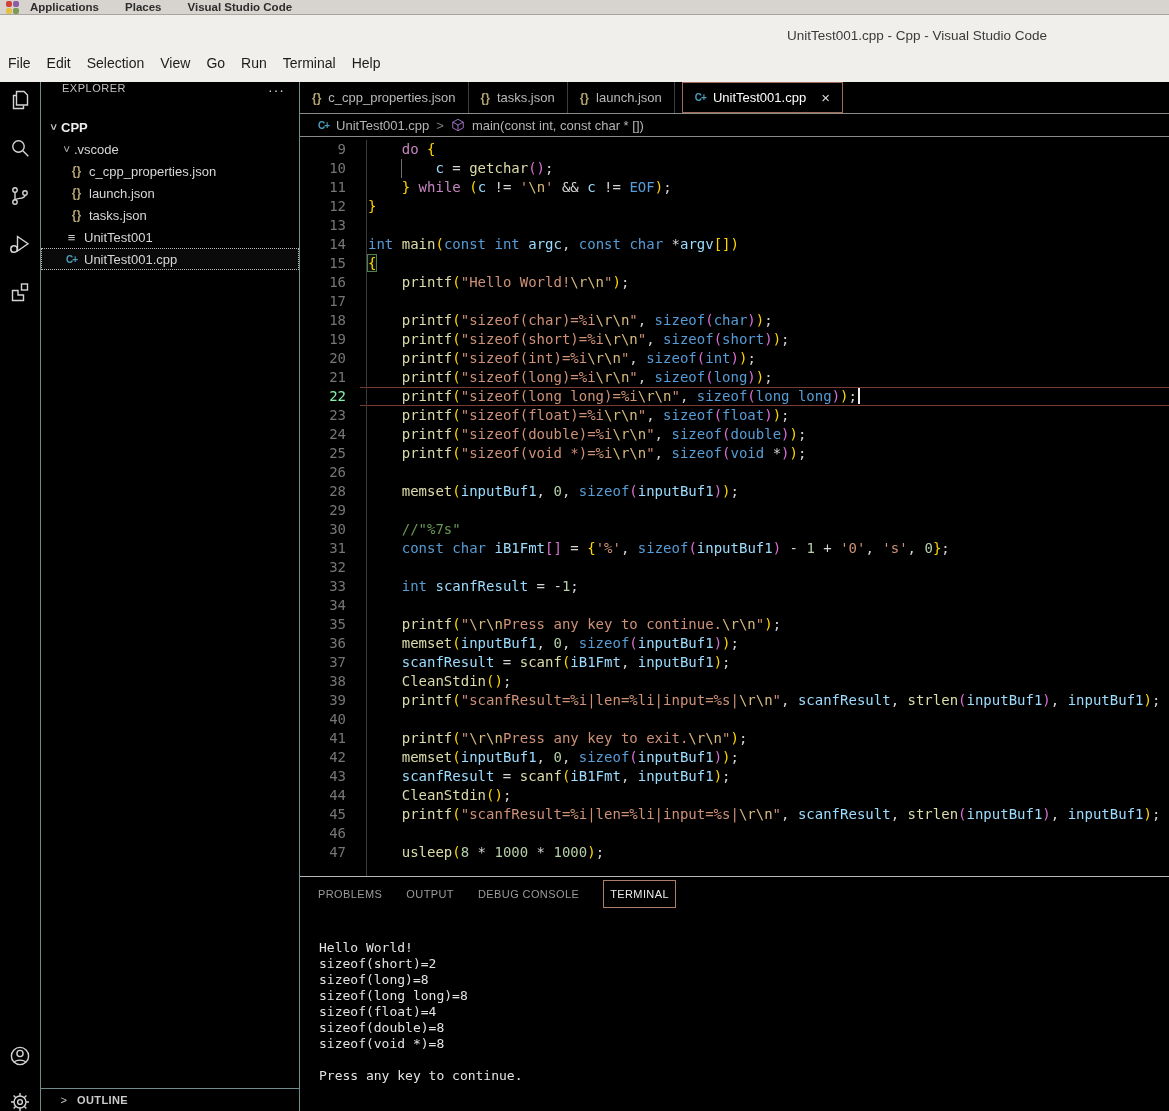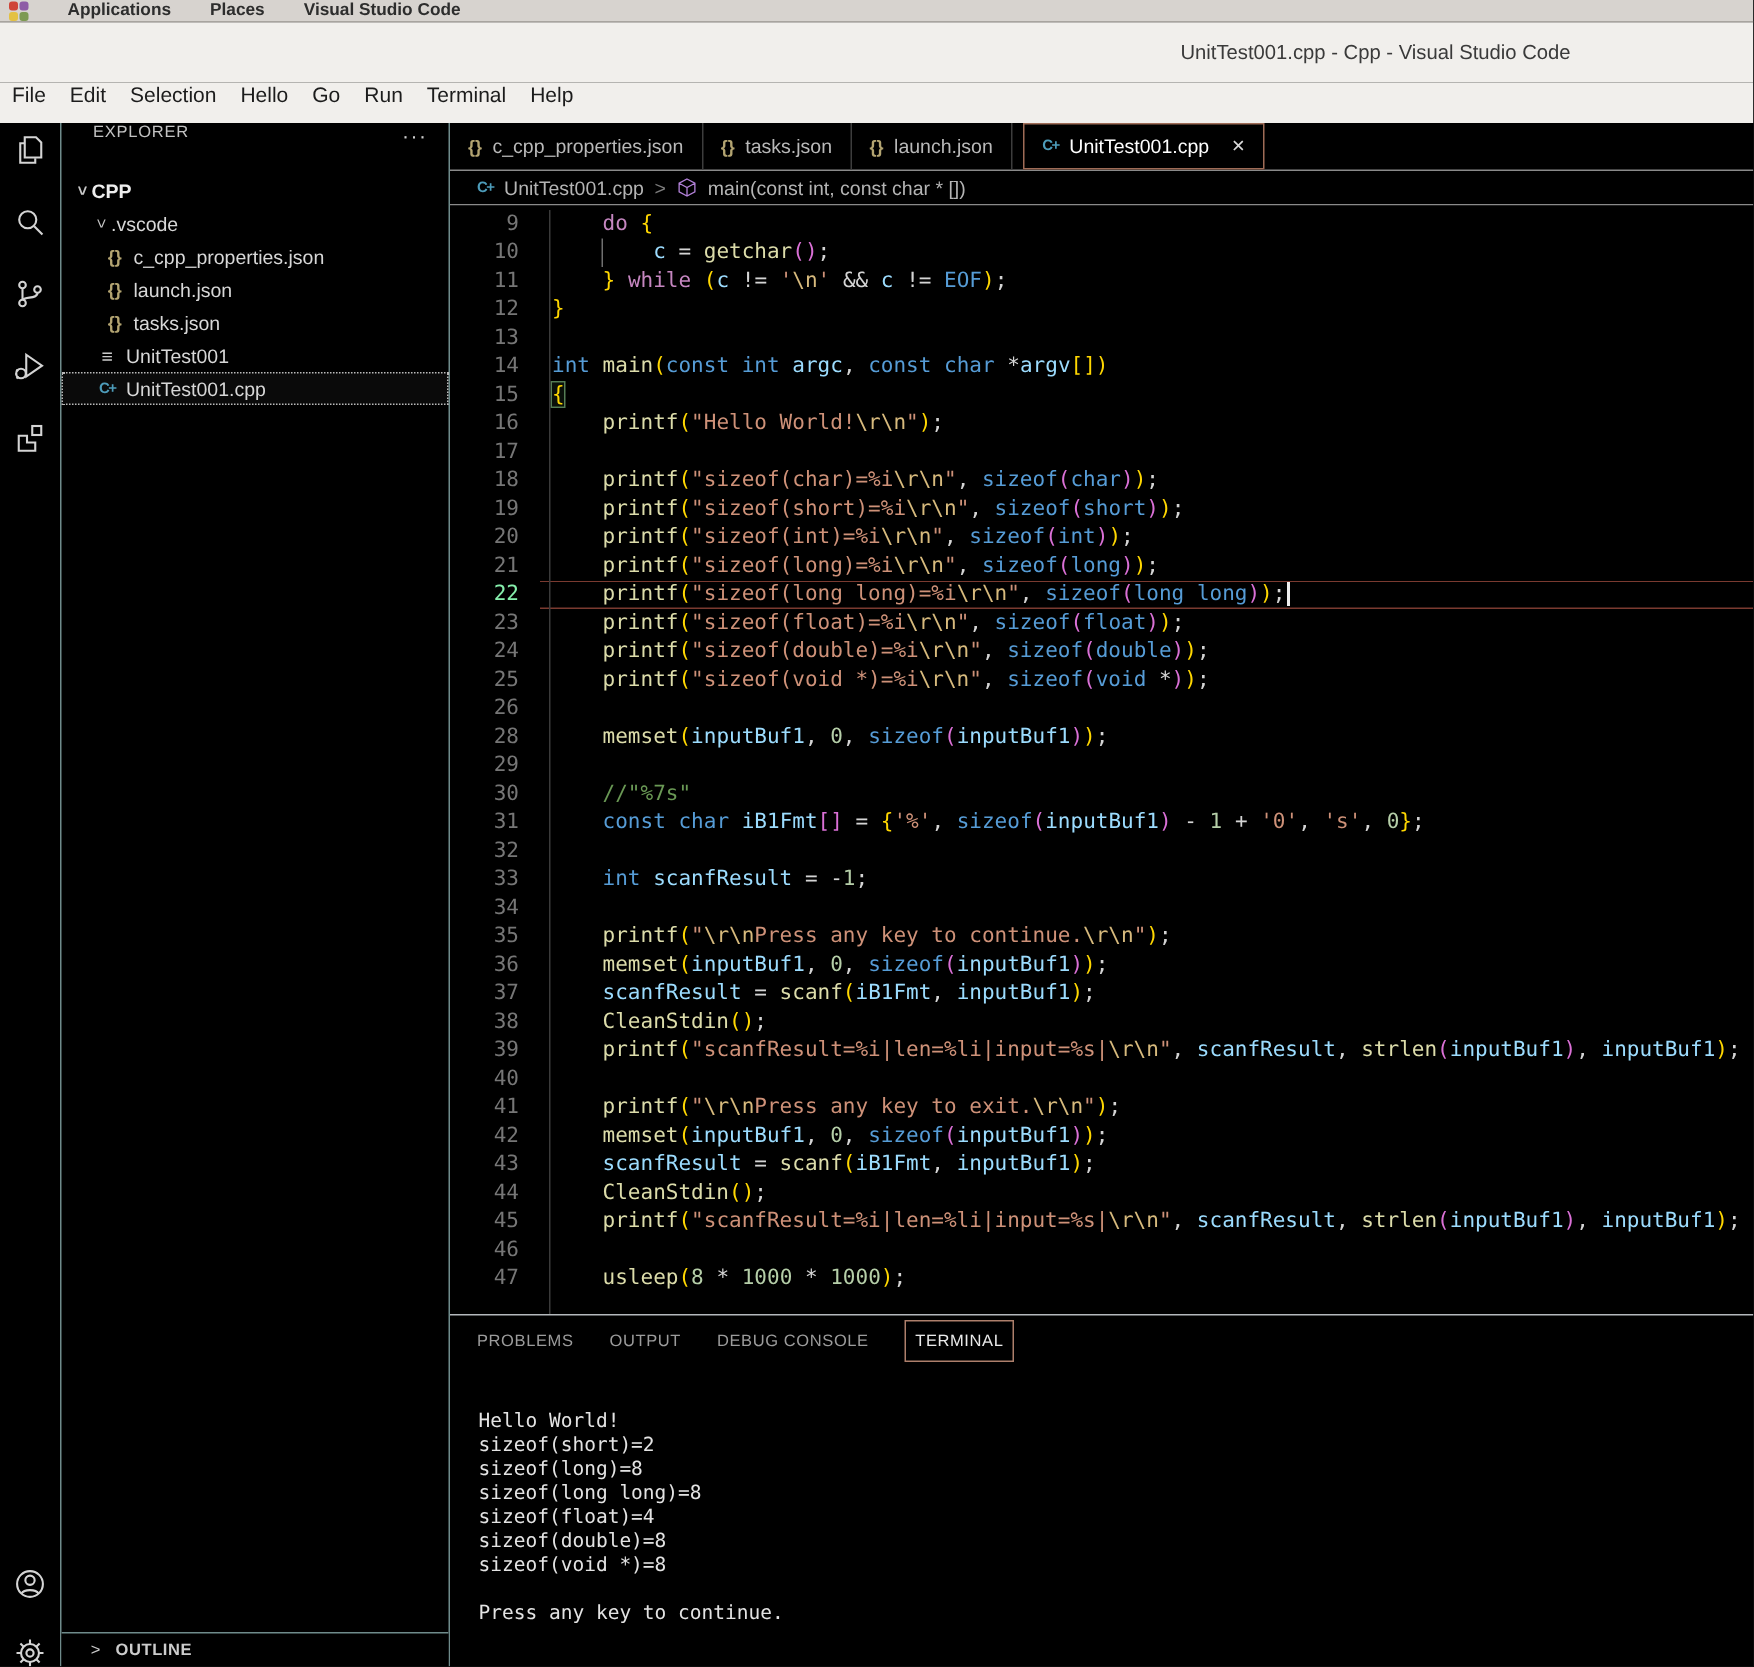--- a/index.html
+++ b/index.html
@@ -1,18 +1,18 @@
 <!DOCTYPE html>
 <html><head>
 <meta charset="utf-8">
 <style>
   html,body{margin:0;padding:0;background:#222;}
   #root{position:relative;width:1169px;height:1111px;overflow:hidden;background:#000;font-family:"Liberation Sans",sans-serif;-webkit-font-smoothing:antialiased;}
   
-  .topbar{position:absolute;top:0;left:0;right:0;height:15px;background:#d7d3cf;border-bottom:1px solid #a8a49f;display:flex;align-items:center;gap:26px;padding-left:6px;box-sizing:border-box;font-size:11.5px;font-weight:bold;color:#2d2d2d;}
+  .topbar{position:absolute;top:0;left:0;right:0;height:15px;background:#d7d3cf;border-bottom:1px solid #a8a49f;display:flex;align-items:center;gap:11px;padding-left:6px;box-sizing:border-box;font-size:11.5px;font-weight:bold;color:#2d2d2d;}
   .distro{display:inline-block;width:13px;height:13px;position:relative;}
   .distro i{position:absolute;width:6px;height:6px;border-radius:2px;}
   .distro i:nth-child(1){left:0;top:0;background:#cf4437;}
   .distro i:nth-child(2){right:0;top:0;background:#8e5ba6;}
   .distro i:nth-child(3){left:0;bottom:0;background:#e3c143;}
   .distro i:nth-child(4){right:0;bottom:0;background:#7d9a52;}
   .topbar-item{cursor:default;}
   
   .titlebar{position:absolute;top:15px;left:0;right:0;height:40px;background:#f1efec;}
   .wtitle{position:absolute;left:917px;top:50%;transform:translate(-50%,-50%);font-size:13.5px;color:#3a3a3a;white-space:nowrap;}
@@ -81,21 +81,21 @@
   </div>
 
   <div class="titlebar">
     <span class="wtitle">UnitTest001.cpp - Cpp - Visual Studio Code</span>
   </div>
 
   <div class="menubar" id="menubar">
       <span class="menu-item">File</span>
       <span class="menu-item">Edit</span>
       <span class="menu-item">Selection</span>
-      <span class="menu-item">Hello</span>
+      <span class="menu-item">View</span>
       <span class="menu-item">Go</span>
       <span class="menu-item">Run</span>
       <span class="menu-item">Terminal</span>
       <span class="menu-item">Help</span>
     </div>
 
   <div class="app">
     <div class="activitybar" id="activitybar">
         <div class="act-ic" style="top: 6px;">
           <svg viewBox="0 0 24 24">

